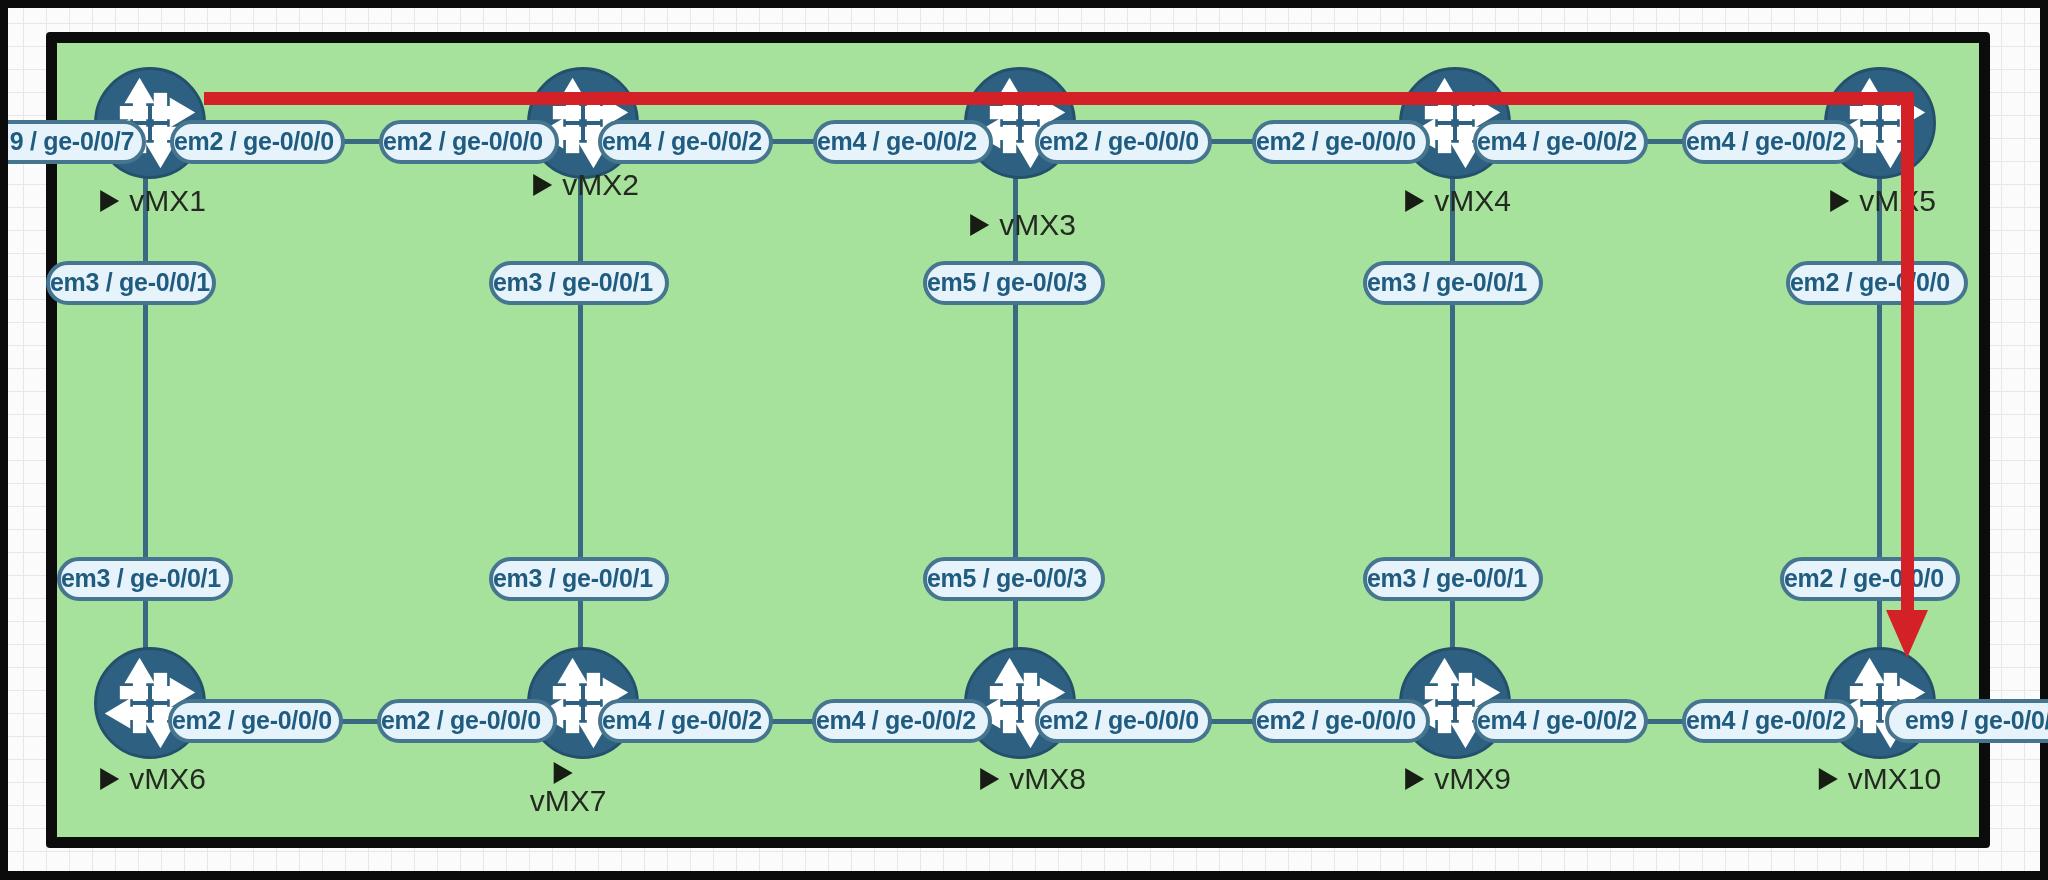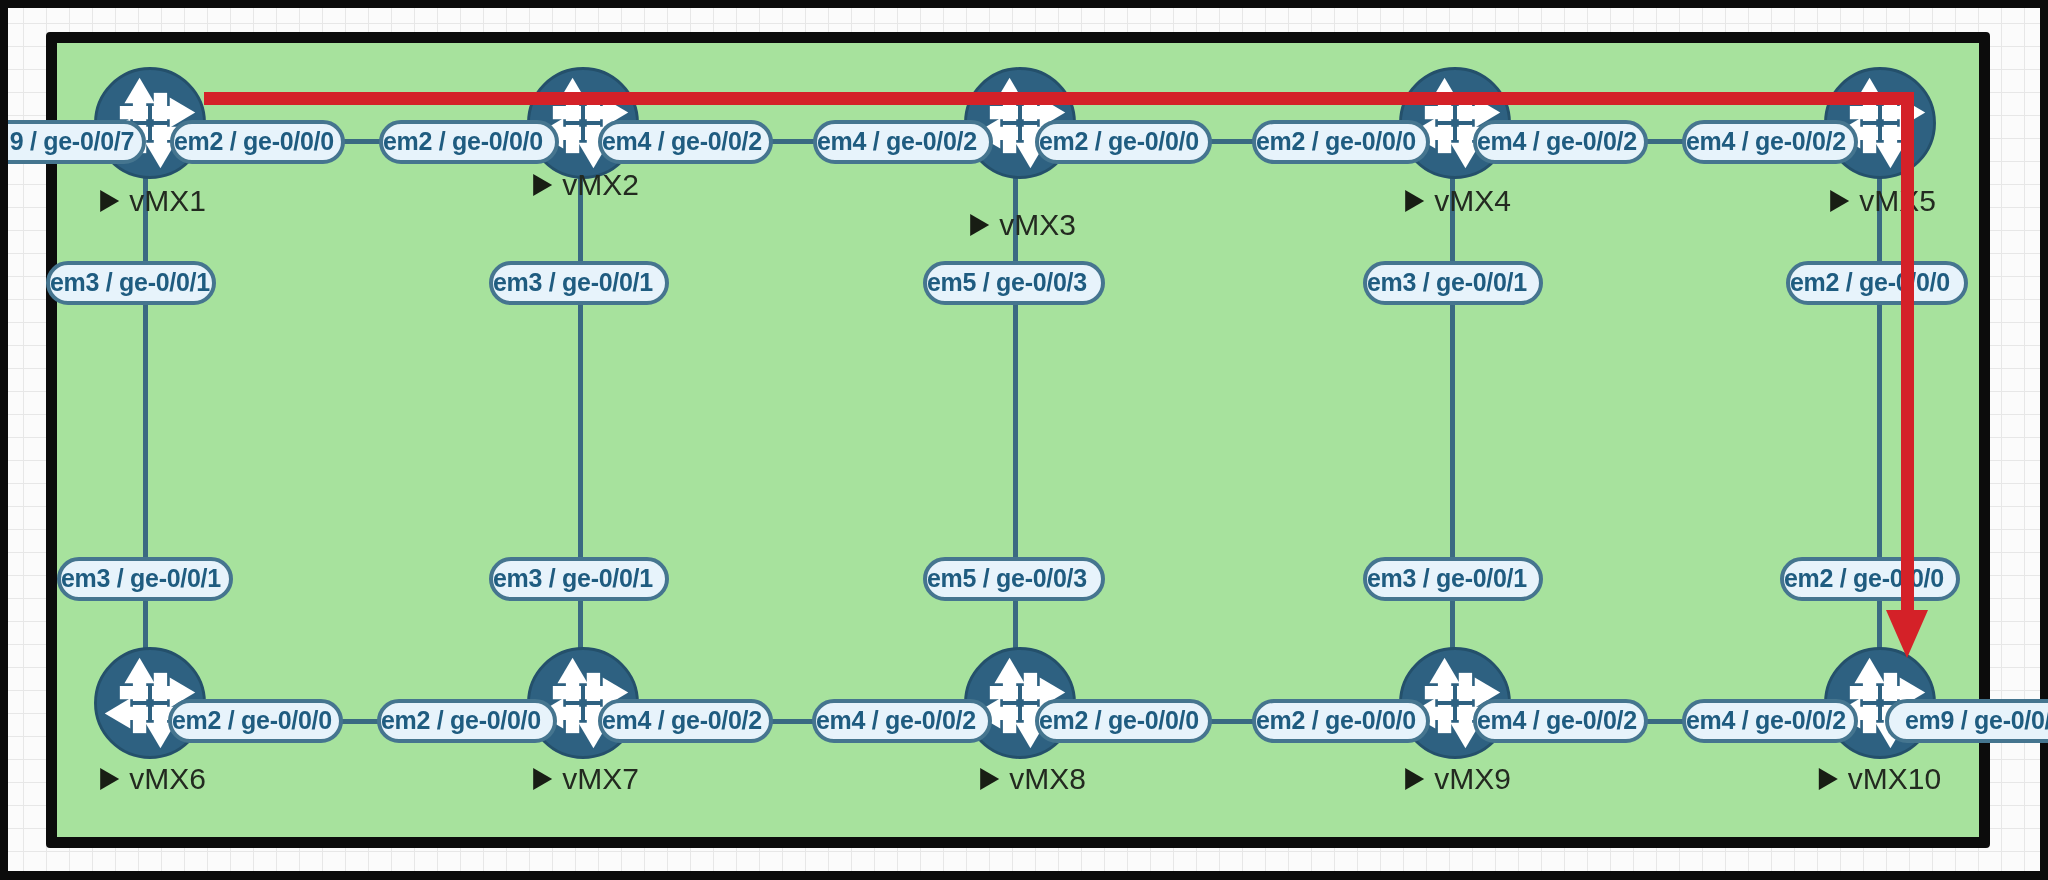--- a/index.html
+++ b/index.html
@@ -155,21 +155,21 @@
       <span>vMX4</span>
     </div>
   <div class="nlabel" style="left:1883px;top:184px;">
       <span class="play-tri"></span>
       <span>vMX5</span>
     </div>
   <div class="nlabel" style="left:153px;top:762px;">
       <span class="play-tri"></span>
       <span>vMX6</span>
     </div>
-  <div class="nlabel" style="left:586px;top:762px;">
+  <div class="nlabel" style="left:568px;top:762px;flex-direction:column;">
       <span class="play-tri"></span>
       <span>vMX7</span>
     </div>
   <div class="nlabel" style="left:1033px;top:762px;">
       <span class="play-tri"></span>
       <span>vMX8</span>
     </div>
   <div class="nlabel" style="left:1458px;top:762px;">
       <span class="play-tri"></span>
       <span>vMX9</span>

